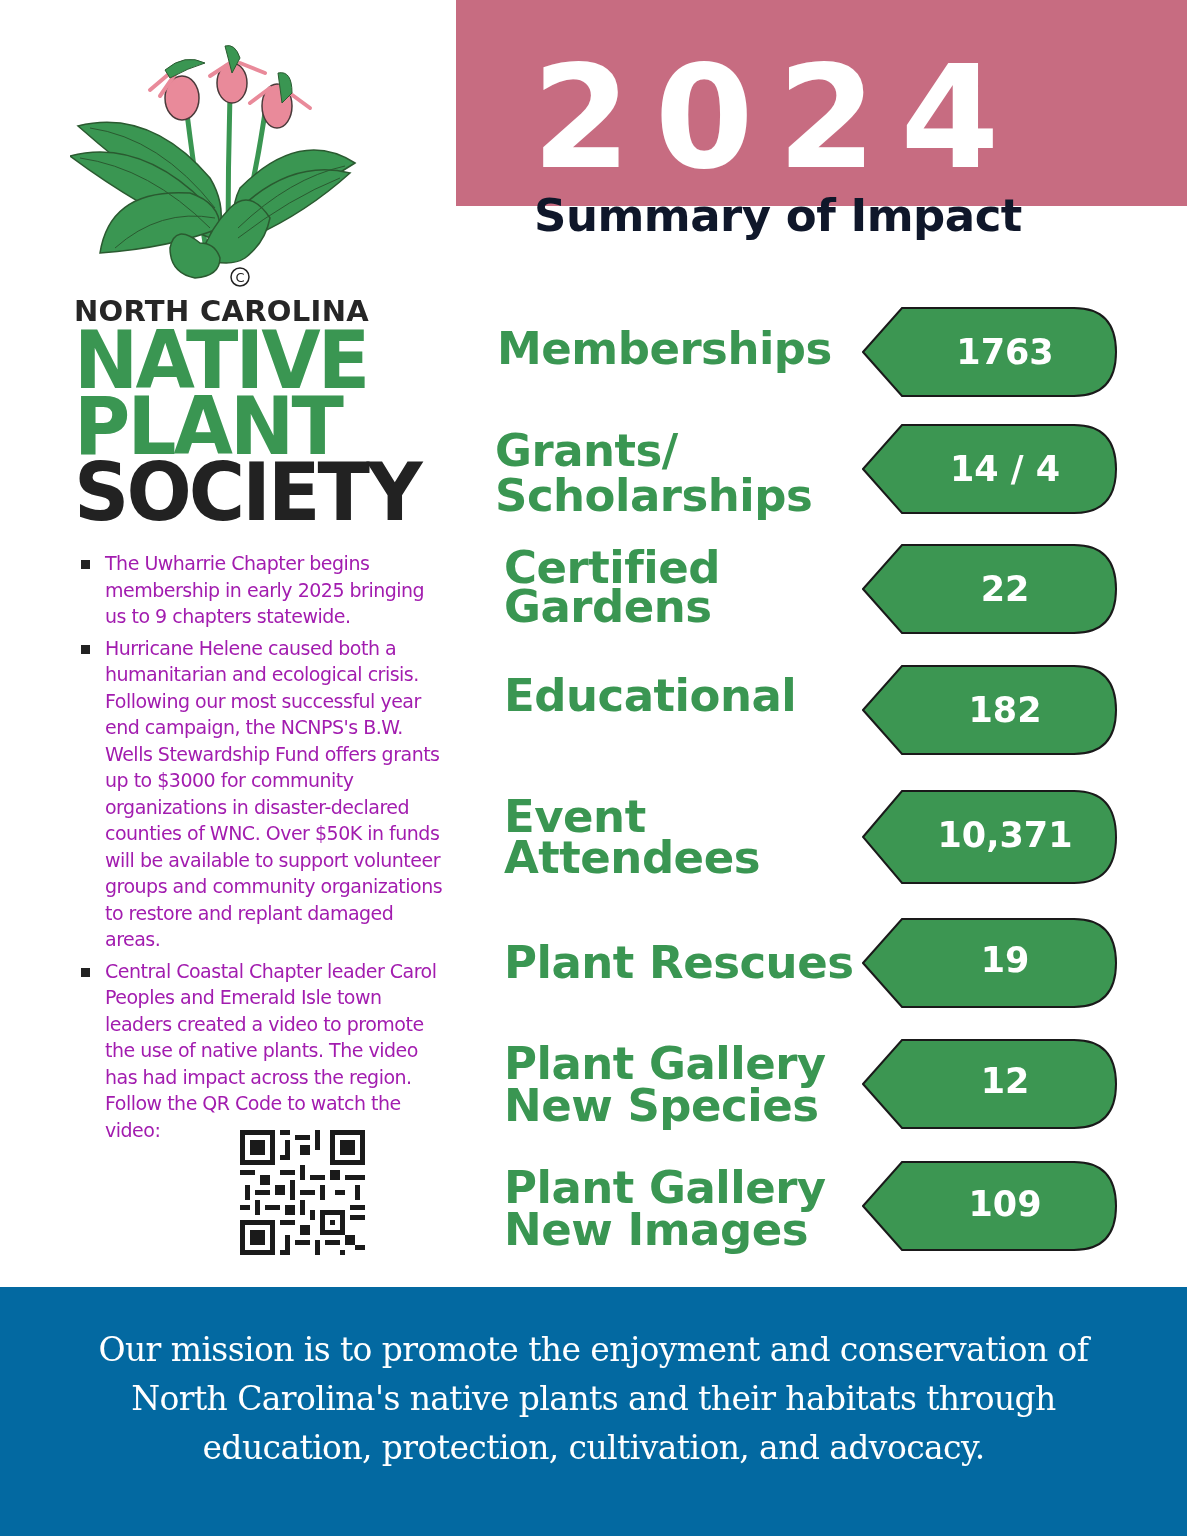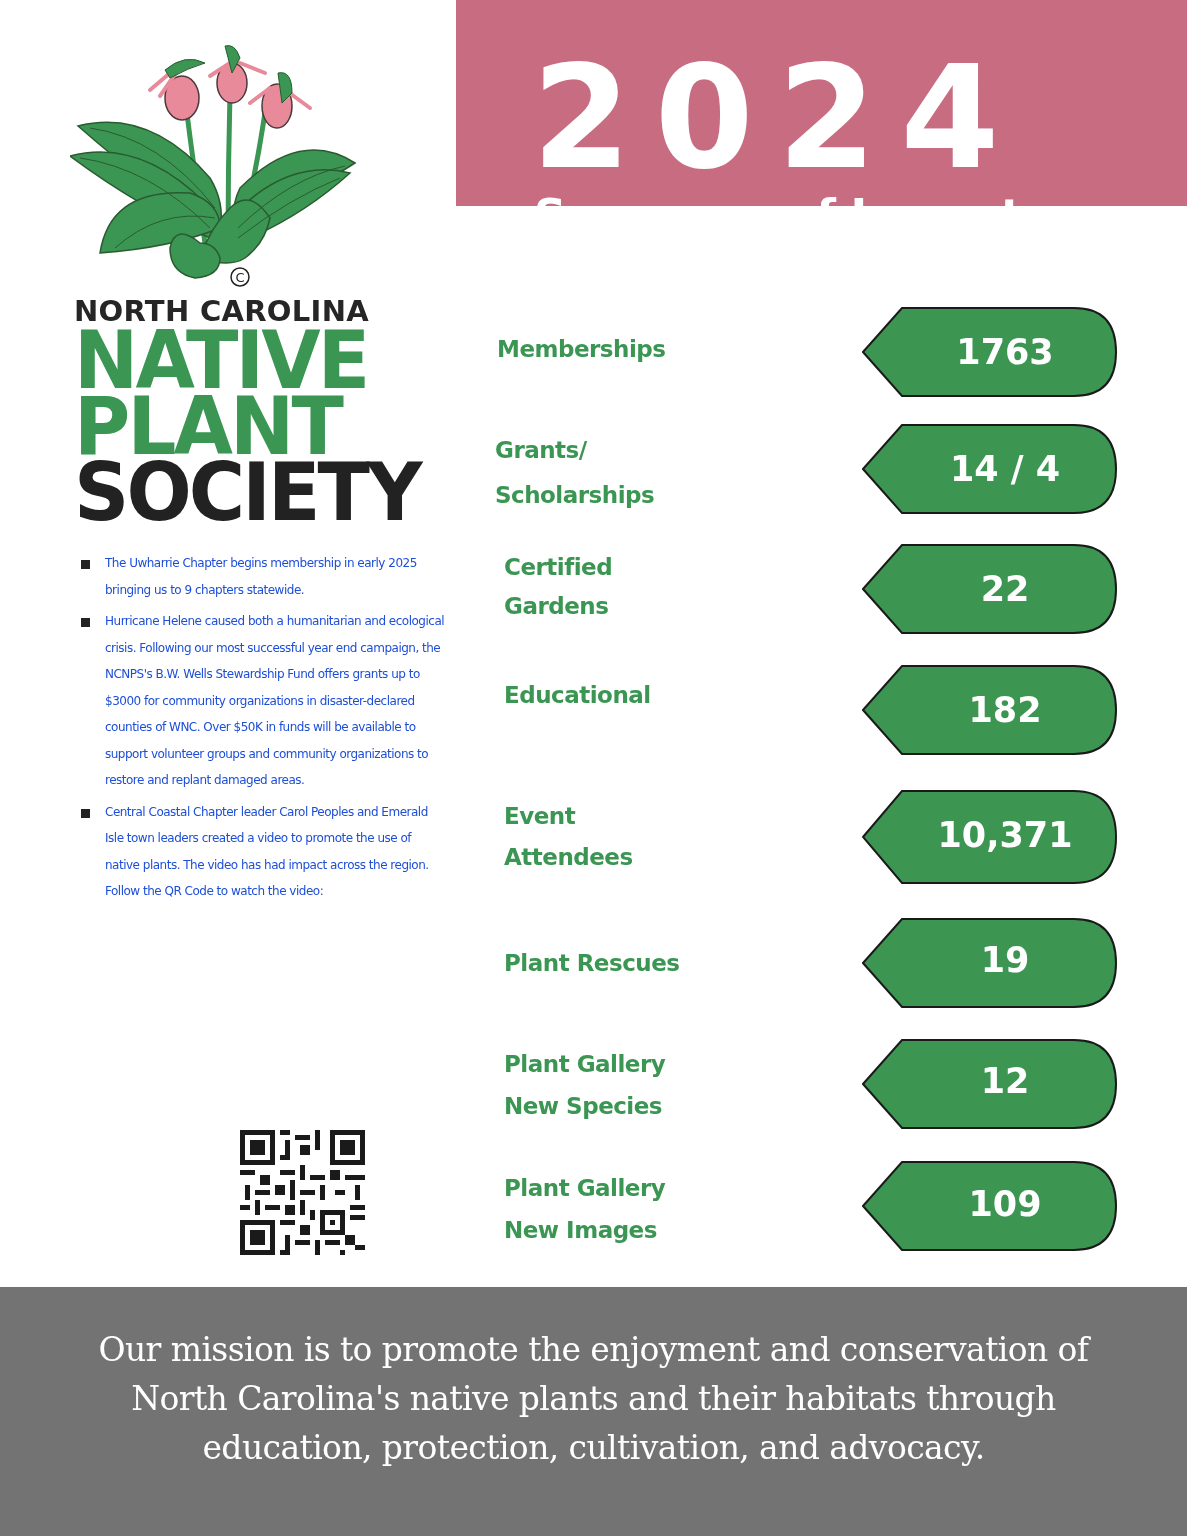--- a/index.html
+++ b/index.html
@@ -6,36 +6,36 @@
   body { width:1187px; height:1536px; position:relative; background:#ffffff; overflow:hidden; font-family:"Liberation Sans", sans-serif; }
 
   .logo-plant { position:absolute; left:70px; top:28px; width:300px; height:262px; }
   .logo-text { position:absolute; left:74px; top:294px; width:300px; }
   .lt-nc { font-family:"DejaVu Sans", sans-serif; font-weight:bold; font-size:29px; color:#262626; letter-spacing:0.3px; line-height:34px; }
   .lt-big { font-family:"DejaVu Sans", sans-serif; font-weight:bold; font-size:80px; line-height:66px; letter-spacing:-3px; transform:scaleX(0.96); transform-origin:left; }
   .lt-green { color:#3a9652; }
   .lt-dark { color:#222222; }
 
   .bullets { position:absolute; left:78px; top:550px; width:370px; margin:0; padding:0; list-style:none; }
-  .bullets li { position:relative; padding-left:27px; font-family:"DejaVu Sans", sans-serif; font-size:12px; line-height:26.5px; color:#1d4ed8; margin-bottom:5px; letter-spacing:-0.5px; }
+  .bullets li { position:relative; padding-left:27px; font-family:"DejaVu Sans", sans-serif; font-size:19px; line-height:26.5px; color:#a21caf; margin-bottom:5px; letter-spacing:-0.5px; }
   .bullets li .sq { position:absolute; left:3px; top:10px; width:9px; height:9px; background:#222; }
 
   .qr { position:absolute; left:240px; top:1130px; width:125px; height:125px; }
 
   .hero { position:absolute; left:456px; top:0; width:731px; height:206px; background:#c76c81; }
   .hero-year { position:absolute; left:76px; top:48px; font-family:"DejaVu Sans", sans-serif; font-weight:bold; font-size:142px; color:#fff; letter-spacing:24px; line-height:140px; }
-  .hero-sub { position:absolute; left:78px; top:188px; font-family:"DejaVu Sans", sans-serif; font-weight:bold; font-size:45px; color:#ffffff; line-height:56px; letter-spacing:-0.5px; }
+  .hero-sub { position:absolute; left:78px; top:188px; font-family:"DejaVu Sans", sans-serif; font-weight:bold; font-size:45px; color:#0f172a; line-height:56px; letter-spacing:-0.5px; }
 
   .stat { position:absolute; left:0; width:1187px; }
-  .stat-label { position:absolute; font-family:"DejaVu Sans", sans-serif; font-weight:bold; font-size:23px; color:#3a9652; line-height:40px; letter-spacing:-0.5px; }
+  .stat-label { position:absolute; font-family:"DejaVu Sans", sans-serif; font-weight:bold; font-size:45px; color:#3a9652; line-height:40px; letter-spacing:-0.5px; }
   .stat-badge { position:absolute; left:862px; width:256px; height:100px; }
   .stat-badge svg { position:absolute; left:0; top:0; }
   .stat-value { position:absolute; left:40px; right:10px; top:0; height:90px; line-height:90px; text-align:center; font-family:"DejaVu Sans", sans-serif; font-weight:bold; font-size:35px; color:#fff; }
 
-  .footer { position:absolute; left:0; top:1287px; width:1187px; height:249px; background:#737373; }
+  .footer { position:absolute; left:0; top:1287px; width:1187px; height:249px; background:#0369a1; }
   .mission { position:absolute; left:60px; right:60px; top:38px; text-align:center; font-family:"DejaVu Serif", serif; font-size:33px; line-height:49px; color:#fff; letter-spacing:-0.6px; }
 </style>
 </head>
 <body>
 
 <div class="logo-plant">
   <svg width="300" height="262" viewBox="0 0 300 262">
 
     <path d="M115 70 Q125 150 135 215" stroke="#3a9652" stroke-width="5" fill="none" stroke-linecap="round"></path>
     <path d="M160 65 Q158 140 158 215" stroke="#3a9652" stroke-width="5" fill="none"></path>

